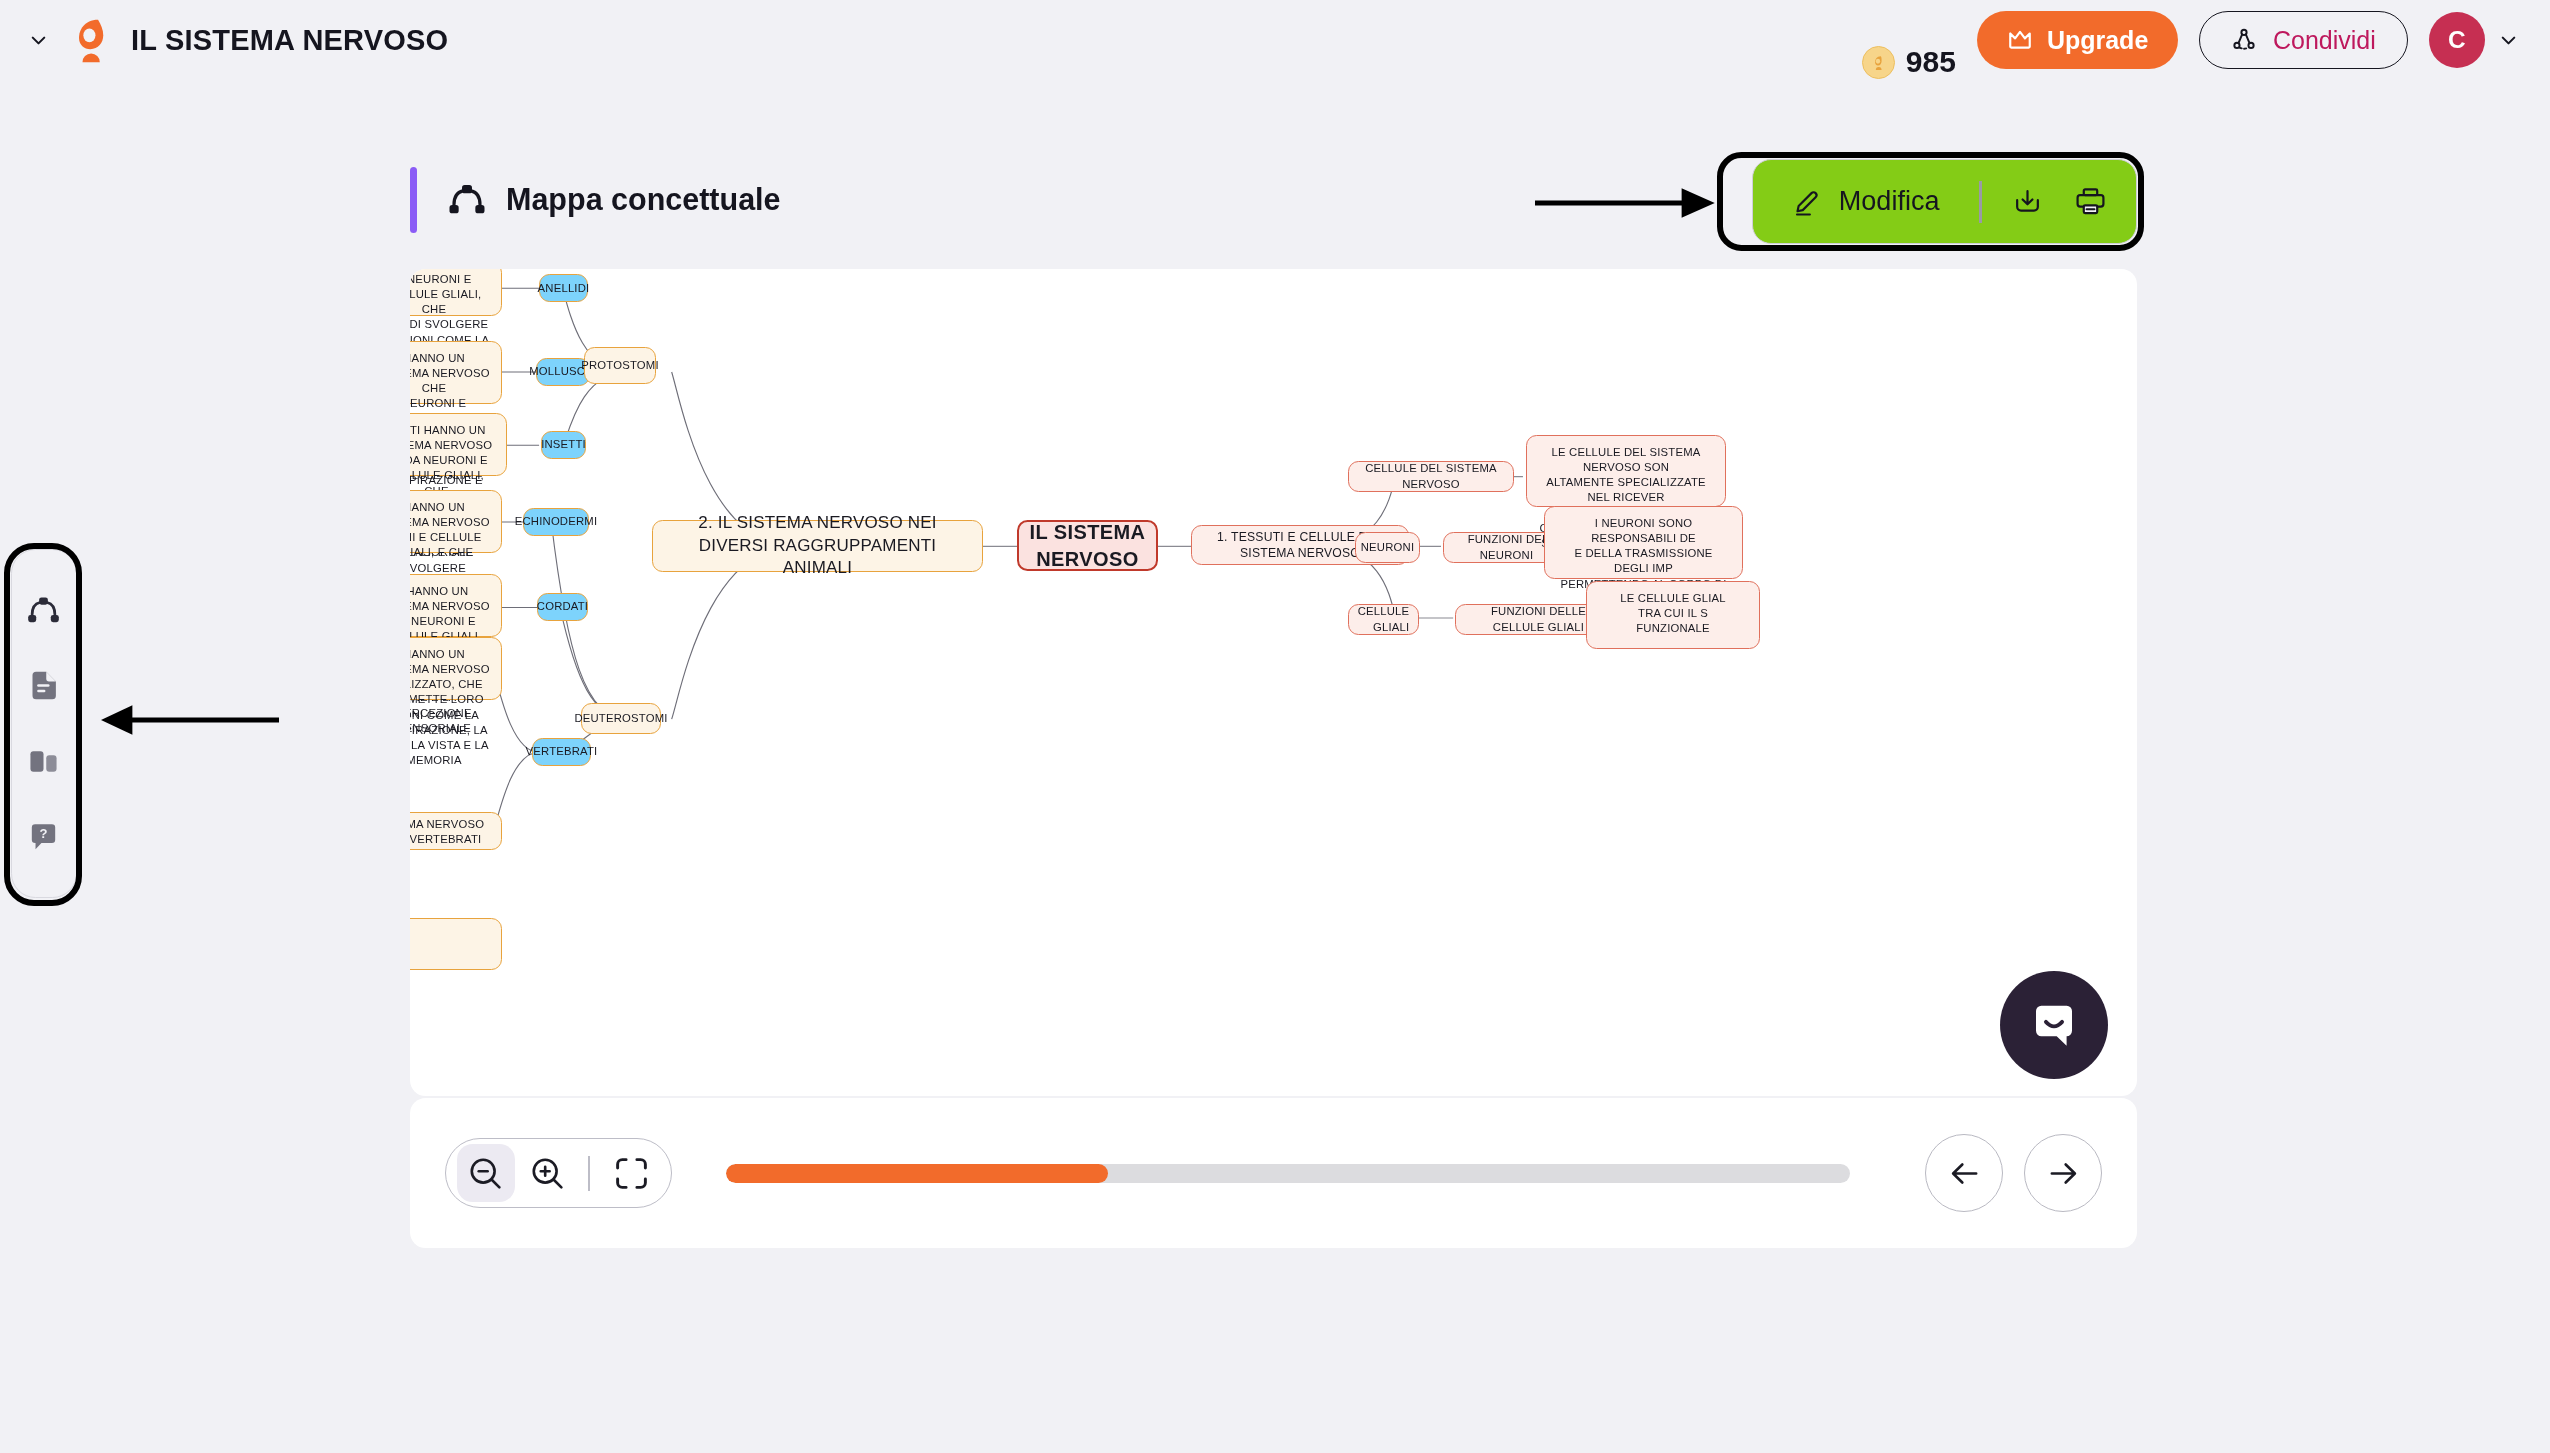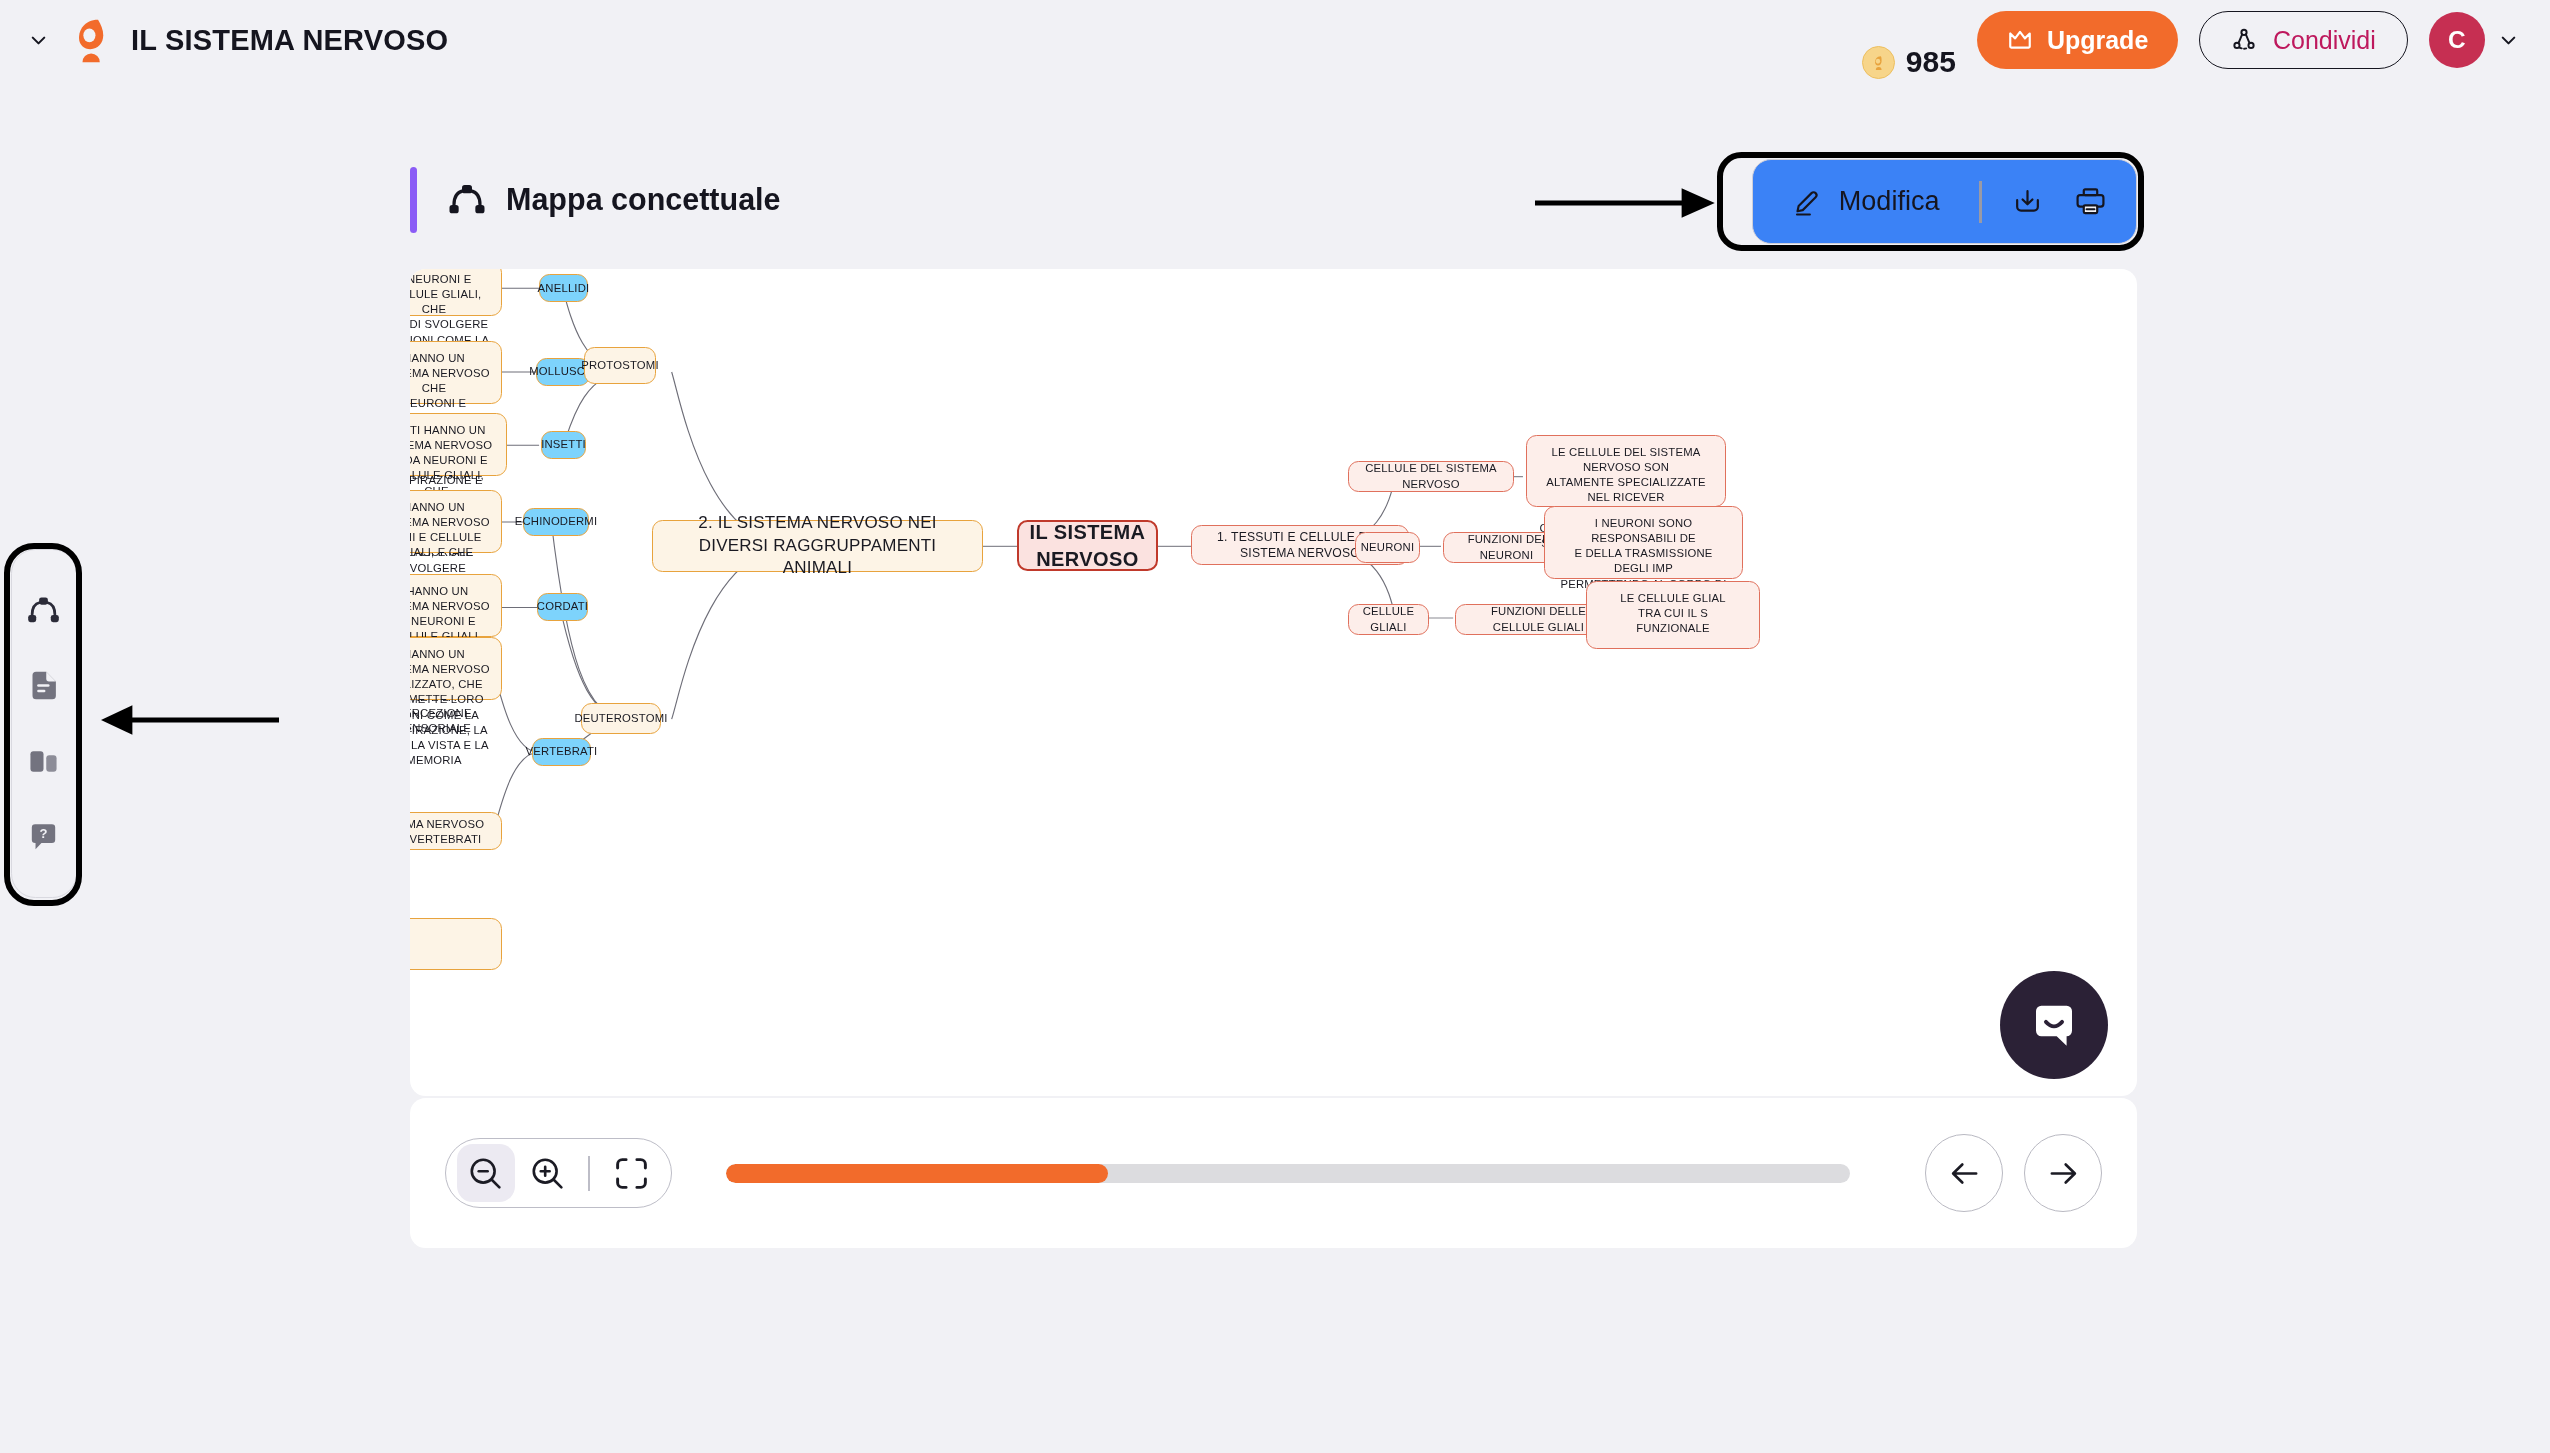--- a/index.html
+++ b/index.html
@@ -96,21 +96,21 @@
   .accent-bar {
     width: 7px; height: 66px; border-radius: 3.5px; background: #8b5cf6;
     margin-right: 30px;
   }
   .panel-title-group { display: flex; align-items: center; gap: 19px; }
   #panel-title { font-size: 30.5px; font-weight: 700; color: #15151f; }
 
   #map-toolbar {
     position: absolute; right: 0; top: 12.2px;
     height: 85px; padding: 0 14px 0 14px;
-    background: #3b82f6; border: 1.7px solid #cfcfd8; border-radius: 19px;
+    background: #84cc16; border: 1.7px solid #cfcfd8; border-radius: 19px;
     display: flex; align-items: center;
   }
   #toolbar-outline {
     position: absolute; right: -7px; top: 5.2px;
     width: 427px; height: 99px;
     border: 6.1px solid #000; border-radius: 24.4px; pointer-events: none;
   }
   #edit-button {
     display: flex; align-items: center; gap: 15.7px;
     padding: 0 26px; height: 61px; background: transparent; border: none;
@@ -462,21 +462,21 @@
     <div class="node n-branch-red" style="left:781px; top:256px; width:218px; height:40px; font-size:12.2px;">
       <span>1. TESSUTI E CELLULE DEL SISTEMA NERVOSO</span>
     </div>
 
     <div class="node n-leaf-red" style="left:938px; top:192px; width:166px; height:31px;">
       <span>CELLULE DEL SISTEMA NERVOSO</span>
     </div>
     <div class="node n-leaf-red" style="left:945px; top:263px; width:65px; height:31px;">
       <span>NEURONI</span>
     </div>
-    <div class="node n-leaf-red" style="left:938px; top:335px; width:81px; height:31px;">
+    <div class="node n-leaf-red" style="left:938px; top:335px; width:71px; height:31px;text-align:right;">
       <span>CELLULE GLIALI</span>
     </div>
 
     <div class="node n-leaf-red" style="left:1033px; top:263px; width:127px; height:31px;">
       <span>FUNZIONI DEI NEURONI</span>
     </div>
     <div class="node n-leaf-red" style="left:1045px; top:335px; width:167px; height:31px;">
       <span>FUNZIONI DELLE CELLULE GLIALI</span>
     </div>
 

